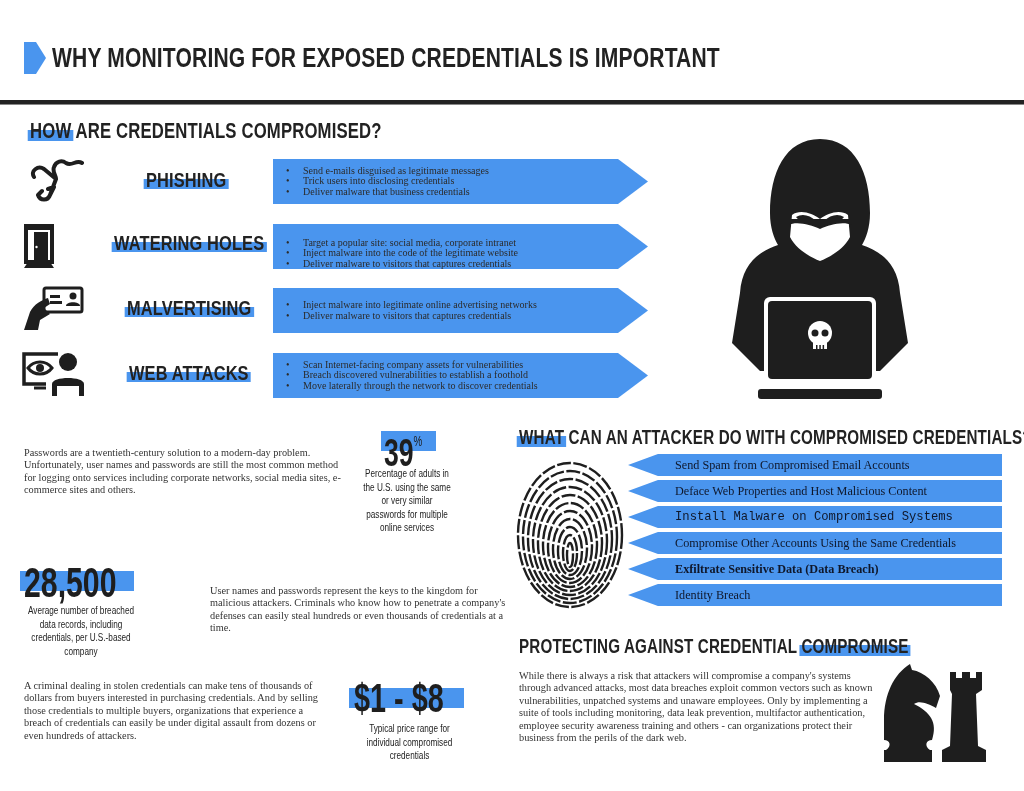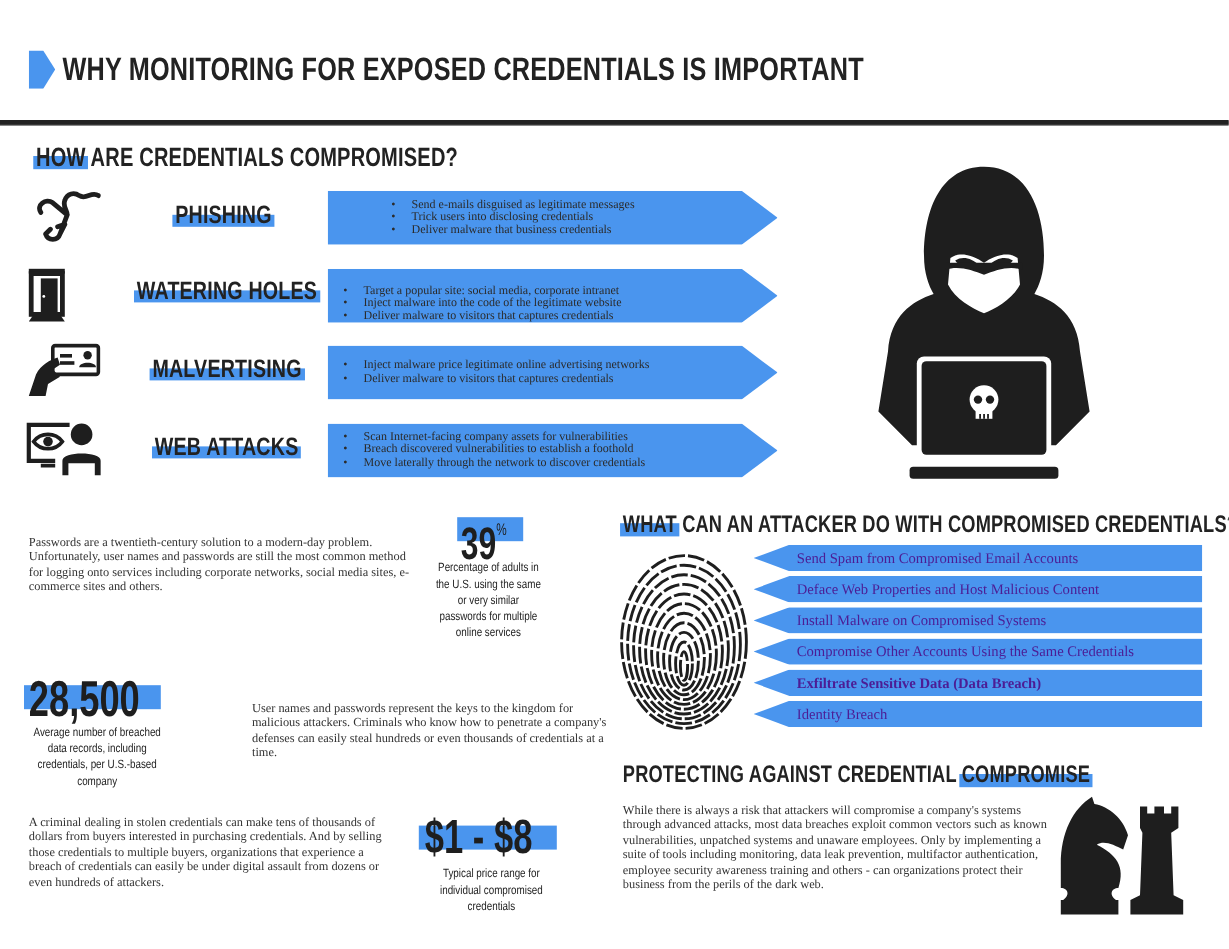--- a/index.html
+++ b/index.html
@@ -35,21 +35,21 @@
   .para { position: absolute; font-size: 10.3px; line-height: 12.4px; color: #333; }
 
   
   .stat-big { position: absolute; font-family: "Liberation Sans", sans-serif; font-weight: 700; color: #1e1e1e; white-space: nowrap; transform-origin: left top; }
   .stat-hl { position: absolute; background: var(--accent); }
   .stat-cap { position: absolute; font-family: "Liberation Sans", sans-serif; font-size: 10px; line-height: 13.5px; text-align: center; color: #222; transform: scaleX(0.82); transform-origin: center top; }
 
   
   .left-bar { position: absolute; left: 628px; width: 374px; height: 22px; background: var(--accent);
     clip-path: polygon(0 50%, 8% 0, 100% 0, 100% 100%, 8% 100%); }
-  .left-bar span { position: absolute; left: 36px; top: 3px; font-size: 12.2px; line-height: 16px; color: #4c1d95; white-space: nowrap; }
+  .left-bar span { position: absolute; left: 47px; top: 3px; font-size: 12.2px; line-height: 16px; color: #0f172a; white-space: nowrap; }
   .left-bar.bold span { font-weight: 700; }
 
   .fingerprint { position: absolute; left: 515px; top: 460px; width: 110px; height: 150px; }
   .chess { position: absolute; left: 880px; top: 660px; width: 135px; height: 110px; }
 </style>
 </head>
 <body>
 
 <div id="root" style="--accent:#4A95EE;">
 
@@ -62,21 +62,21 @@
   <div class="h2 cond" style="left:30px; top:117px;">
     <span class="hl">HOW</span><span style="white-space:pre"> ARE CREDENTIALS COMPROMISED?</span>
   </div>
 
   <svg class="row-icon" style="top:157px;" viewBox="0 0 64 48">
     <path d="M62,6 C56,2 52,10 46,6 C42,3 36,4 34,10 C32,15 36,18 36,22 L30,38 C28,44 20,44 18,38 L22,34 M36,22 L24,12 C18,8 10,14 14,20 M30,38 L34,30 L28,32" fill="none" stroke="#1e1e1e" stroke-width="4" stroke-linecap="round" stroke-linejoin="round"></path>
   </svg>
   <div class="row-label cond" style="left:146px; top:167px;">
     <span class="hl">PHISHING</span>
   </div>
-  <div class="arrow-bar" style="top:159px;padding-left:40px;">
+  <div class="arrow-bar" style="top:159px;">
     <ul>
       <li>Send e-mails disguised as legitimate messages</li>
       <li>Trick users into disclosing credentials</li>
       <li>Deliver malware that business credentials</li>
     </ul>
   </div>
 
   <svg class="row-icon" style="top:222px;" viewBox="0 0 64 48">
     <rect x="4" y="2" width="30" height="4" fill="#1e1e1e"></rect>
     <rect x="6" y="6" width="26" height="34" fill="none" stroke="#1e1e1e" stroke-width="4"></rect>
@@ -101,21 +101,21 @@
     <rect x="30" y="15" width="12" height="3" fill="#1e1e1e"></rect>
     <circle cx="53" cy="10" r="3.5" fill="#1e1e1e"></circle>
     <path d="M46,20 C46,15 60,15 60,20 Z" fill="#1e1e1e"></path>
     <path d="M4,44 L10,26 C14,18 22,14 28,12 L30,18 L24,22 L30,28 L20,34 L18,44 Z" fill="#1e1e1e"></path>
   </svg>
   <div class="row-label cond" style="left:127px; top:295px;">
     <span class="hl">MALVERTISING</span>
   </div>
   <div class="arrow-bar" style="top:288px;">
     <ul>
-      <li>Inject malware price legitimate online advertising networks</li>
+      <li>Inject malware into legitimate online advertising networks</li>
       <li>Deliver malware to visitors that captures credentials</li>
     </ul>
   </div>
 
   <svg class="row-icon" style="top:350px;" viewBox="0 0 64 48">
     <path d="M38,4 L4,4 L4,34 L26,34" fill="none" stroke="#1e1e1e" stroke-width="3.5"></path>
     <path d="M14,38 L26,38" stroke="#1e1e1e" stroke-width="3"></path>
     <path d="M8,18 C14,10 26,10 32,18 C26,26 14,26 8,18 Z" fill="none" stroke="#1e1e1e" stroke-width="3"></path>
     <circle cx="20" cy="18" r="4" fill="#1e1e1e"></circle>
     <circle cx="48" cy="12" r="9" fill="#1e1e1e"></circle>
@@ -189,21 +189,21 @@
       <ellipse cx="55" cy="95" rx="3" ry="12"></ellipse>
     </g>
   </svg>
 
   <div class="left-bar" style="top:454px;">
       <span>Send Spam from Compromised Email Accounts</span>
     </div>
   <div class="left-bar" style="top:480px;">
       <span>Deface Web Properties and Host Malicious Content</span>
     </div>
-  <div class="left-bar" style="top:506px;">
+  <div class="left-bar" style="top:506px;font-family:Liberation Mono, monospace;">
       <span>Install Malware on Compromised Systems</span>
     </div>
   <div class="left-bar" style="top:532px;">
       <span>Compromise Other Accounts Using the Same Credentials</span>
     </div>
   <div class="left-bar bold" style="top:558px;">
       <span>Exfiltrate Sensitive Data (Data Breach)</span>
     </div>
   <div class="left-bar" style="top:584px;">
       <span>Identity Breach</span>

